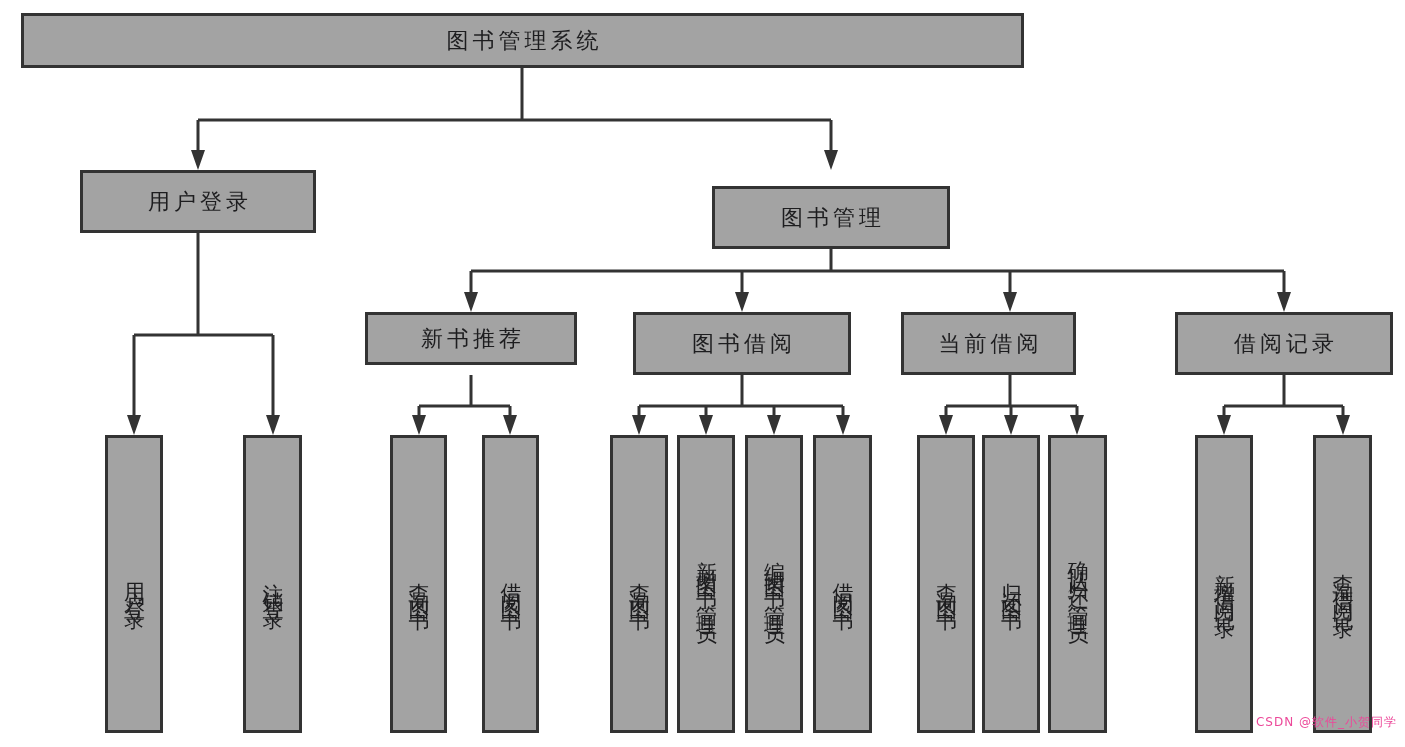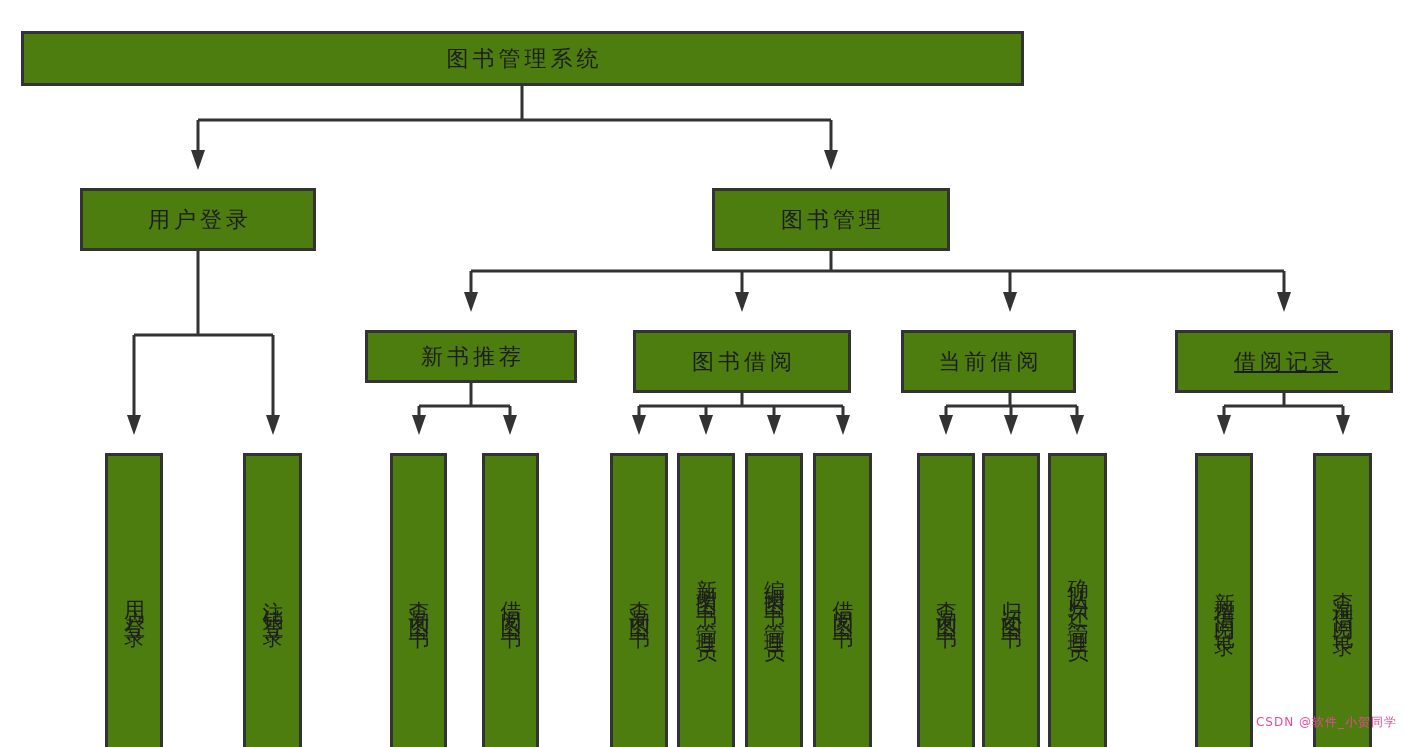--- a/index.html
+++ b/index.html
@@ -16,25 +16,24 @@
     position: absolute;
     left: 0; top: 0;
     width: 1405px; height: 747px;
   }
   .wire  { stroke: #333333; stroke-width: 3; fill: none; }
   .arrow { fill: #333333; stroke: none; }
   .node {
     position: absolute;
     box-sizing: border-box;
     border: 3px solid #333333;
-    background: #4d7c0f;
+    background: #a3a3a3;
     display: flex;
     align-items: center;
     justify-content: center;
-    margin-top: 18px;
   }
   .node.h span {
     font-size: 22px;
     letter-spacing: 4px;
     text-indent: 4px;
     white-space: nowrap;
   }
   .node.v span {
     writing-mode: vertical-rl;
     text-orientation: mixed;
@@ -81,34 +80,34 @@
       M1224 435 L1217 415 L1231 415 Z  M1343 435 L1336 415 L1350 415 Z"></path>
   </svg>
 
   <div class="node h" style="left:21px; top:13px; width:1003px; height:55px;">
     <span>图书管理系统</span>
   </div>
 
   <div class="node h" style="left:80px; top:170px; width:236px; height:63px;">
     <span>用户登录</span>
   </div>
-  <div class="node h" style="left:712px; top:170px; width:238px; height:63px;">
+  <div class="node h" style="left:712px; top:186px; width:238px; height:63px;">
     <span>图书管理</span>
   </div>
 
   <div class="node h" style="left:365px; top:312px; width:212px; height:53px;">
     <span>新书推荐</span>
   </div>
   <div class="node h" style="left:633px; top:312px; width:218px; height:63px;">
     <span>图书借阅</span>
   </div>
   <div class="node h" style="left:901px; top:312px; width:175px; height:63px;">
     <span>当前借阅</span>
   </div>
-  <div class="node h" style="left:1175px; top:312px; width:218px; height:63px;text-decoration:underline;">
+  <div class="node h" style="left:1175px; top:312px; width:218px; height:63px;">
     <span>借阅记录</span>
   </div>
 
   <div class="node v" style="left:105px; top:435px; width:58px; height:298px;">
     <span>用户登录</span>
   </div>
   <div class="node v" style="left:243px; top:435px; width:59px; height:298px;">
     <span>注销登录</span>
   </div>
 

